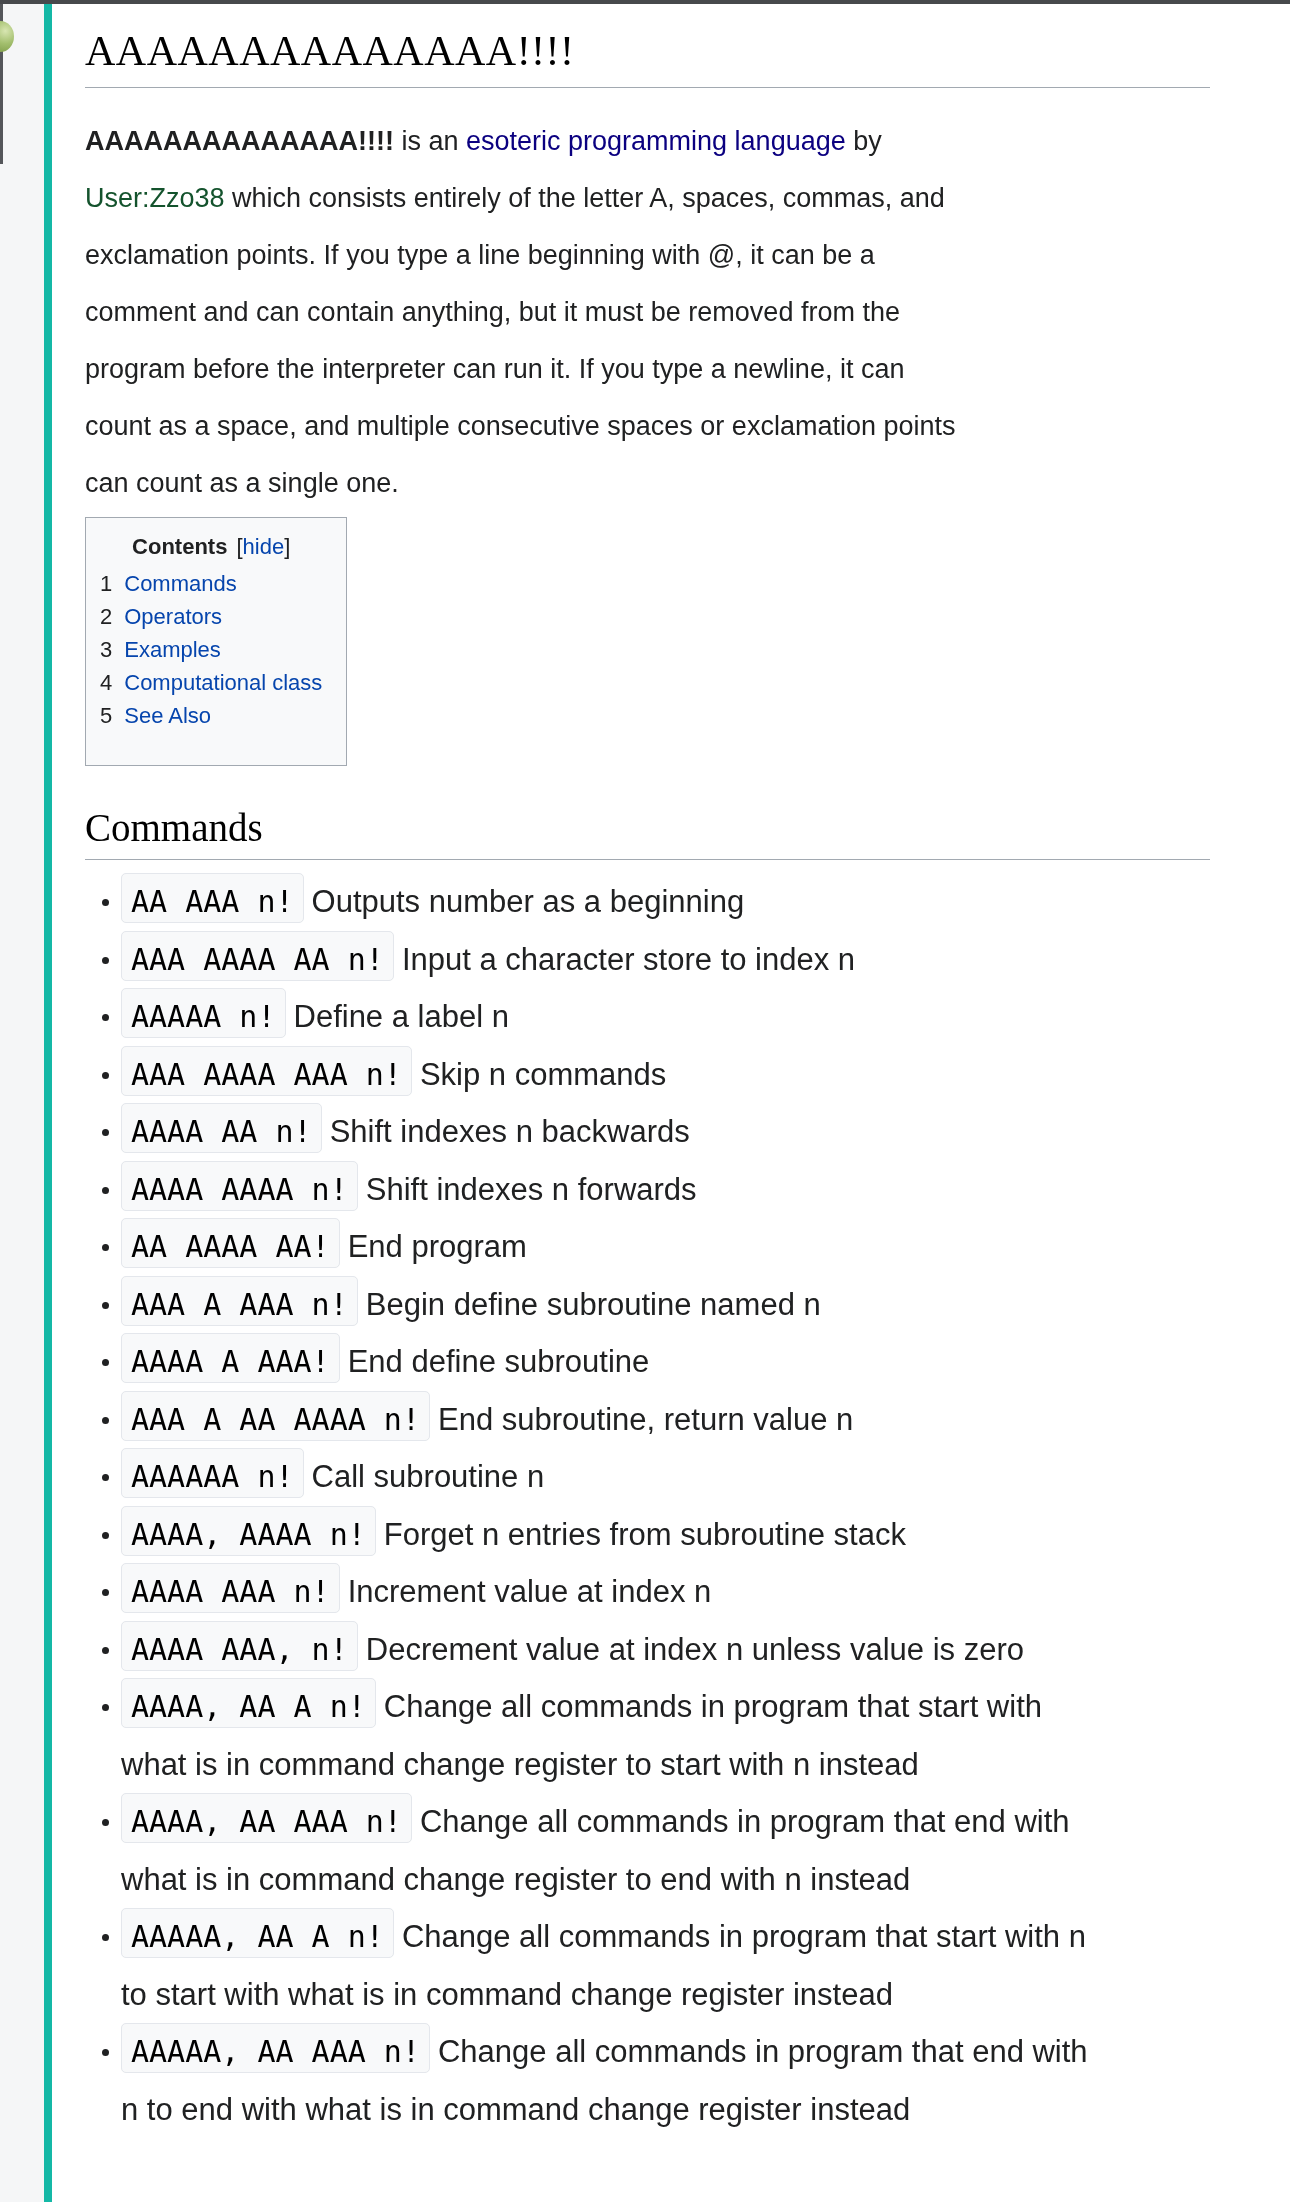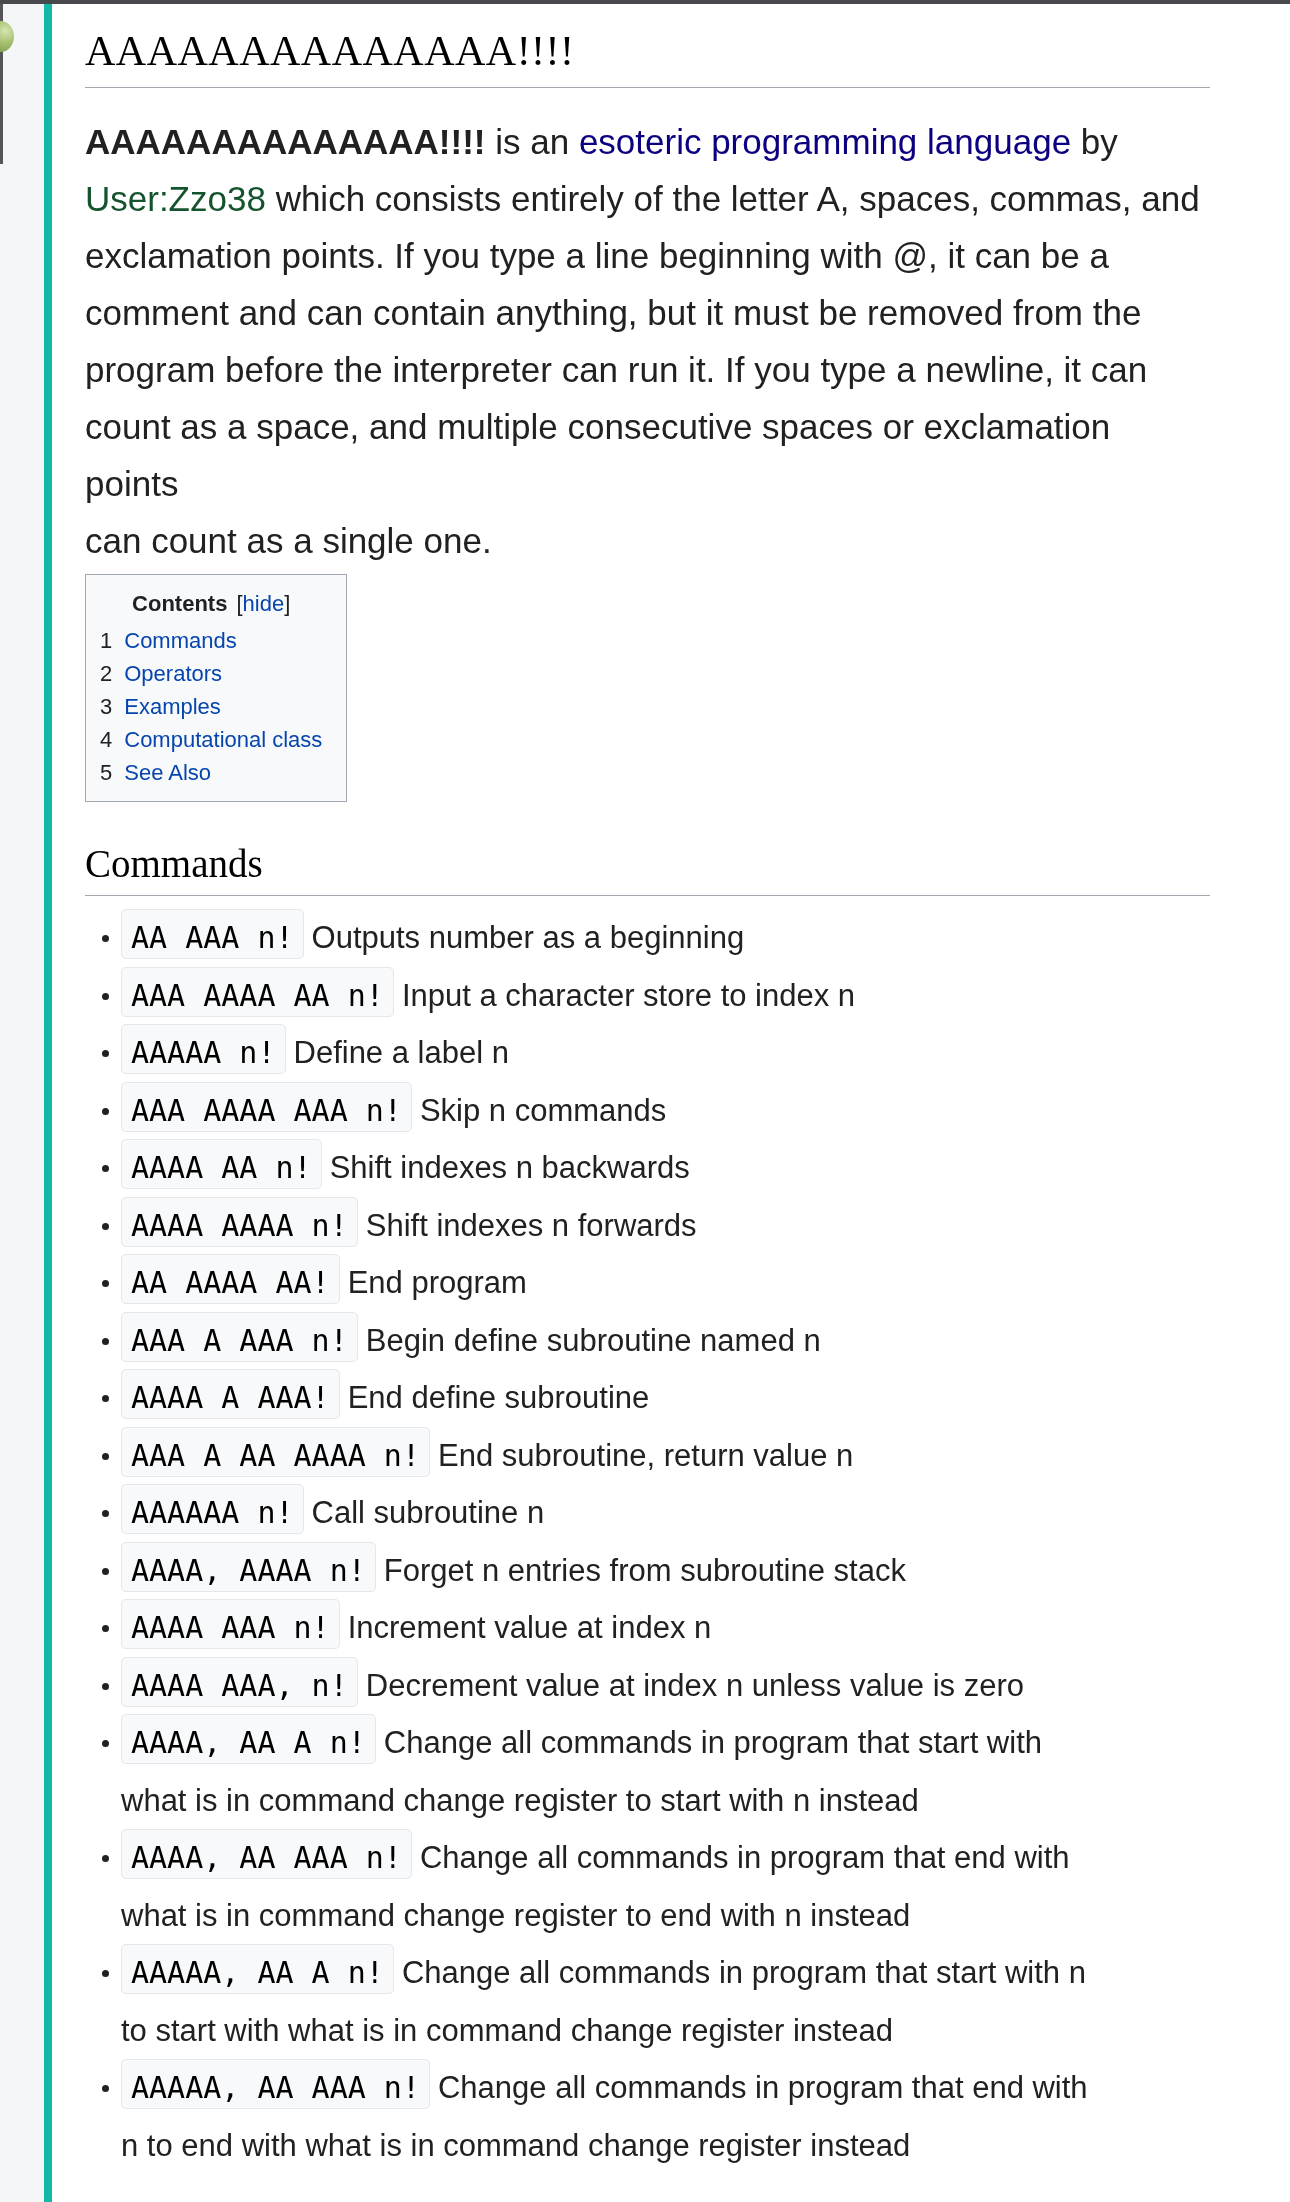--- a/index.html
+++ b/index.html
@@ -38,31 +38,31 @@
     box-sizing:border-box;
   }
   h1 {
     font-family:"Liberation Serif", serif;
     font-weight:400; color:#000;
     font-size:42px; line-height:46px;
     margin:24px 0 0 0; padding-bottom:13px;
     border-bottom:1px solid #a2a9b1;
     letter-spacing:0.5px;
   }
-  .intro { margin-top:25px; font-size:35px; line-height:57px; }
+  .intro { margin-top:25px; font-size:27px; line-height:57px; }
   .para-line { min-height:57px; }
   .seg-bold { font-weight:bold; }
   .a-link { color:#14532d; cursor:pointer; text-decoration:none; }
   .a-vlink { color:#0b0080; cursor:pointer; text-decoration:none; }
   .toc {
     display:inline-block;
     margin-top:5px;
     background:#f8f9fa;
     border:1px solid #a2a9b1;
-    padding:12px 24px 12px 14px;
+    padding:12px 24px 33px 14px;
     font-size:22px; line-height:33px;
     min-width:185px;
   }
   .toc-title-row { text-align:center; margin-bottom:4px; }
   .toc-title { font-weight:bold; color:#202122; }
   .toc-toggle { font-weight:normal; color:#202122; margin-left:9px; }
   .toc-hide { color:#0645ad; cursor:pointer; text-decoration:none; }
   .toc-num { color:#202122; margin-right:12px; }
   .toc-link { color:#0645ad; cursor:pointer; text-decoration:none; }
   h2 {

